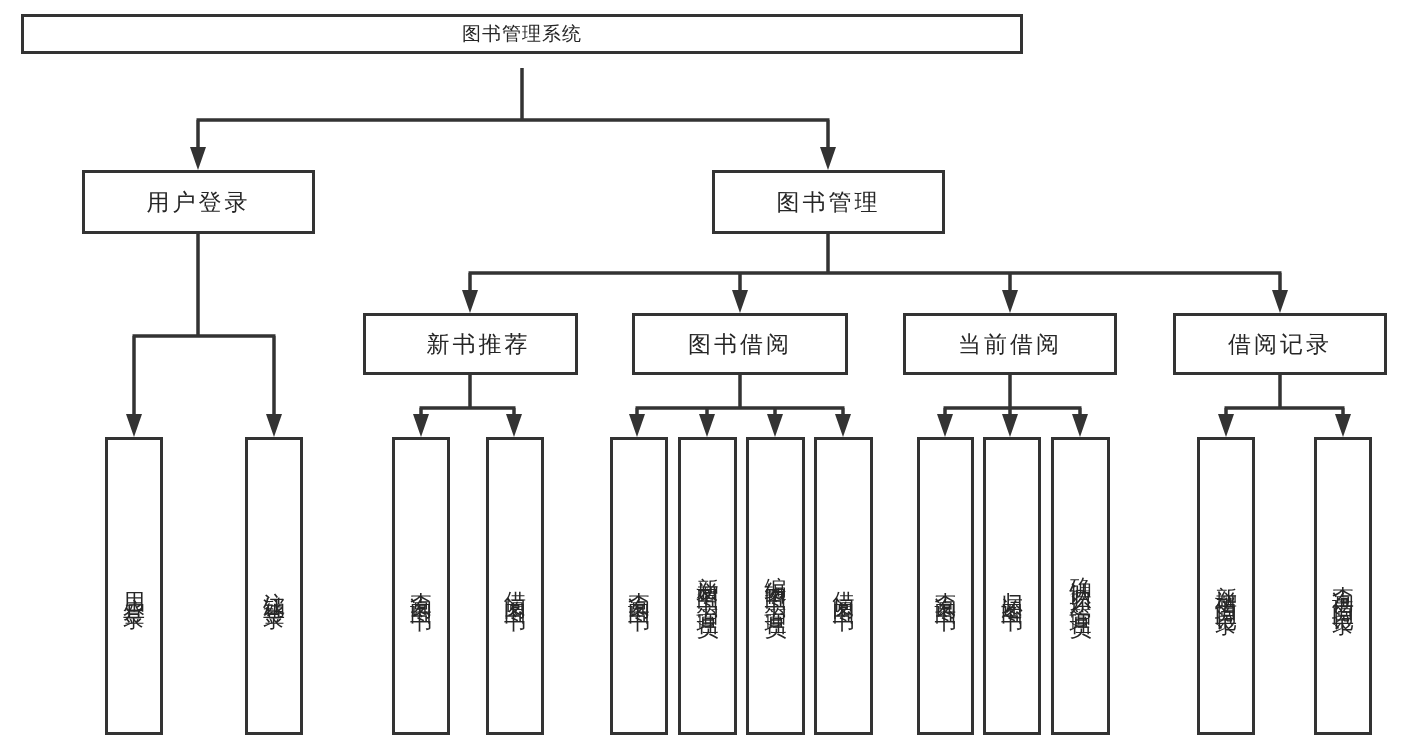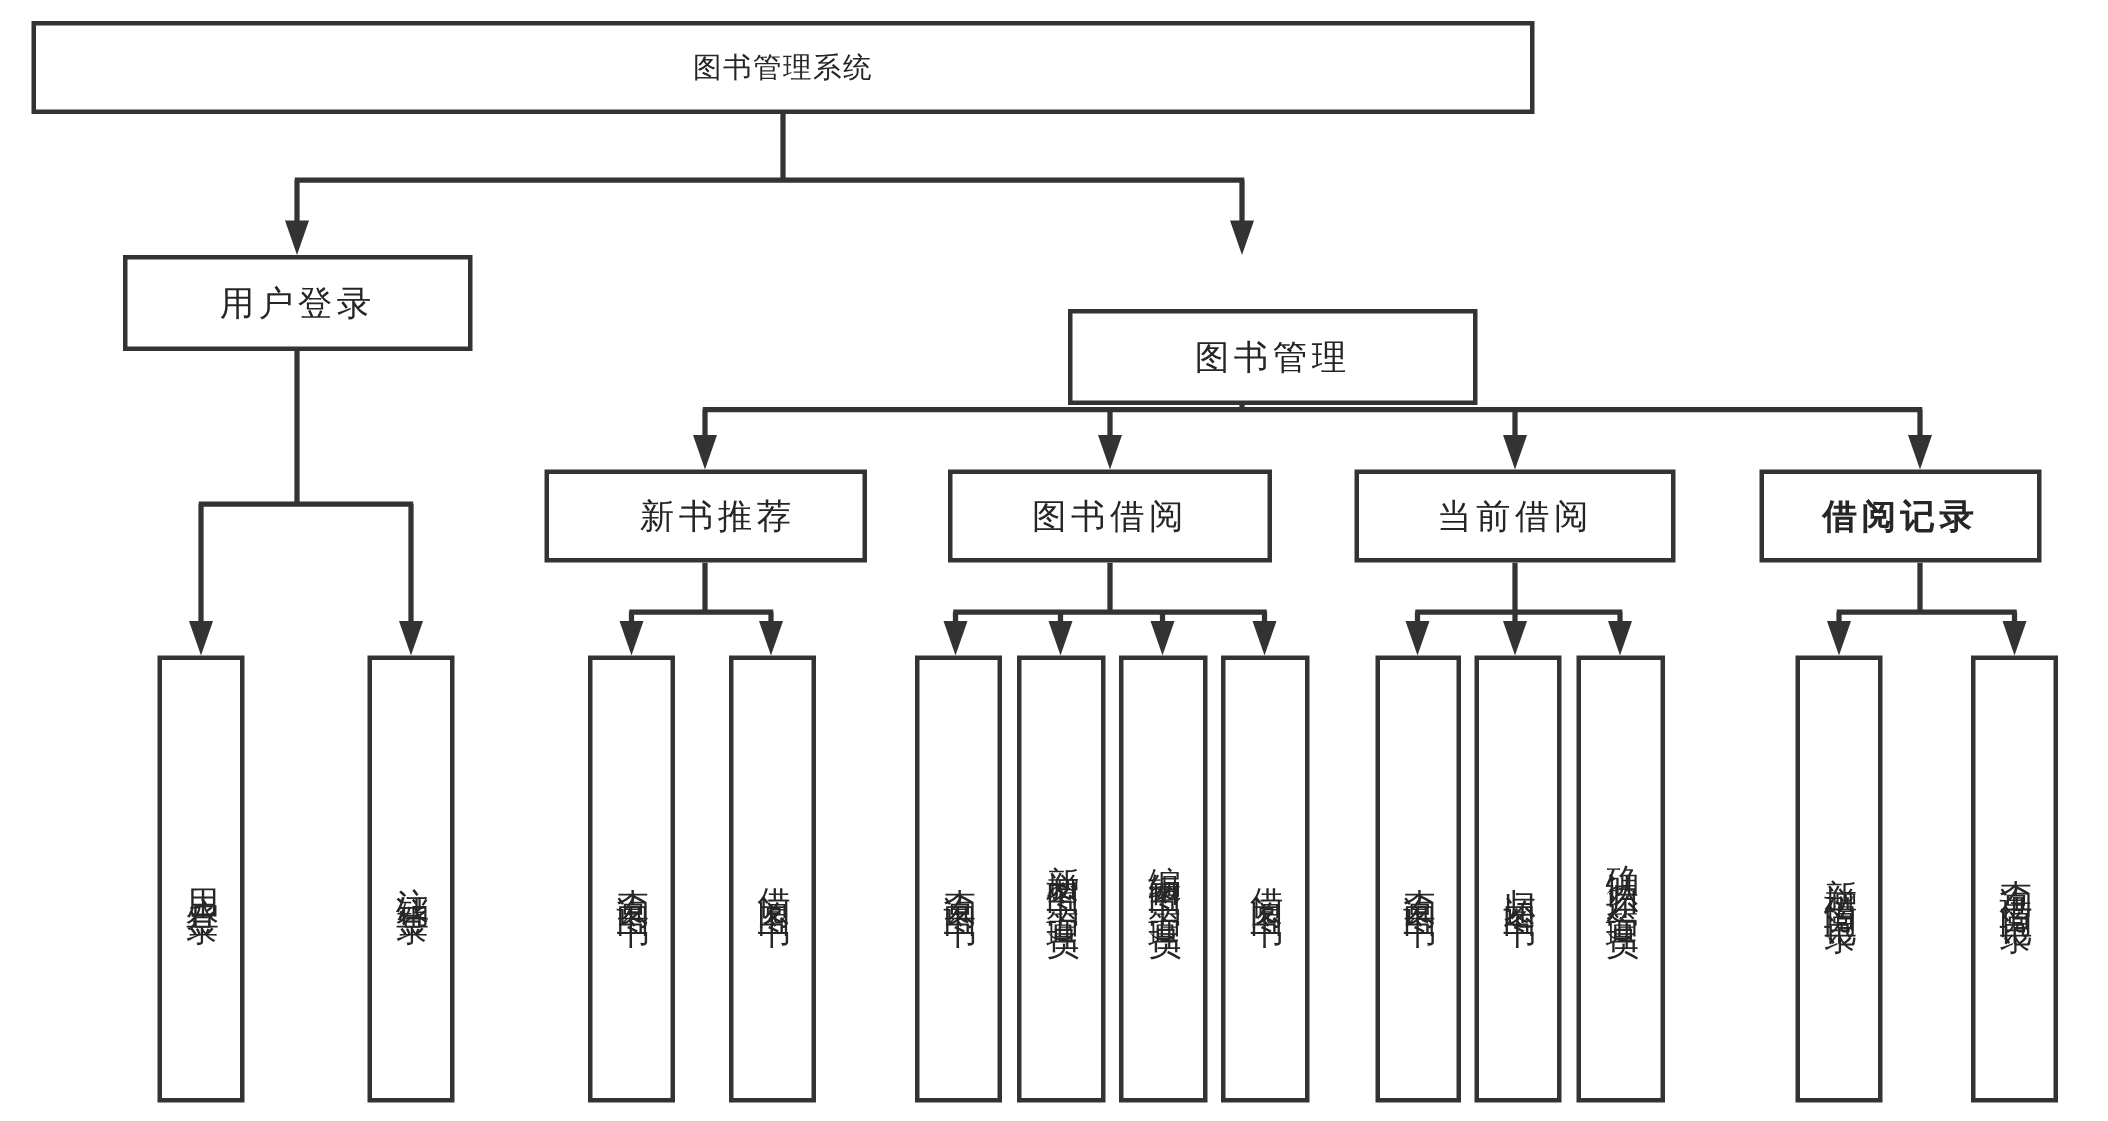--- a/index.html
+++ b/index.html
@@ -92,41 +92,41 @@
       <polygon points="767,414 783,414 775,437"></polygon>
       <polygon points="835,414 851,414 843,437"></polygon>
       <polygon points="937,414 953,414 945,437"></polygon>
       <polygon points="1002,414 1018,414 1010,437"></polygon>
       <polygon points="1072,414 1088,414 1080,437"></polygon>
       <polygon points="1218,414 1234,414 1226,437"></polygon>
       <polygon points="1335,414 1351,414 1343,437"></polygon>
     </g>
   </svg>
 
-  <div class="node root-node" style="left:21px; top:14px; width:1002px; height:62px;">
+  <div class="node root-node" style="left:21px; top:14px; width:1002px; height:40px;">
     <span>图书管理系统</span>
   </div>
 
   <div class="node" style="left:82px; top:170px; width:233px; height:64px;">
     <span>用户登录</span>
   </div>
-  <div class="node" style="left:712px; top:170px; width:273px; height:64px;margin-top:36px;">
+  <div class="node" style="left:712px; top:170px; width:233px; height:64px;">
     <span>图书管理</span>
   </div>
 
   <div class="node" style="left:363px; top:313px; width:215px; height:62px;padding-left:16px;">
     <span>新书推荐</span>
   </div>
   <div class="node" style="left:632px; top:313px; width:216px; height:62px;">
     <span>图书借阅</span>
   </div>
   <div class="node" style="left:903px; top:313px; width:214px; height:62px;">
     <span>当前借阅</span>
   </div>
-  <div class="node" style="left:1173px; top:313px; width:188px; height:62px;font-weight:bold;">
+  <div class="node" style="left:1173px; top:313px; width:214px; height:62px;">
     <span>借阅记录</span>
   </div>
 
   <div class="leaf" style="left:105px; width:58px;">
     <span>用户登录</span>
   </div>
   <div class="leaf" style="left:245px; width:58px;">
     <span>注销登录</span>
   </div>
   <div class="leaf" style="left:392px; width:58px;">

